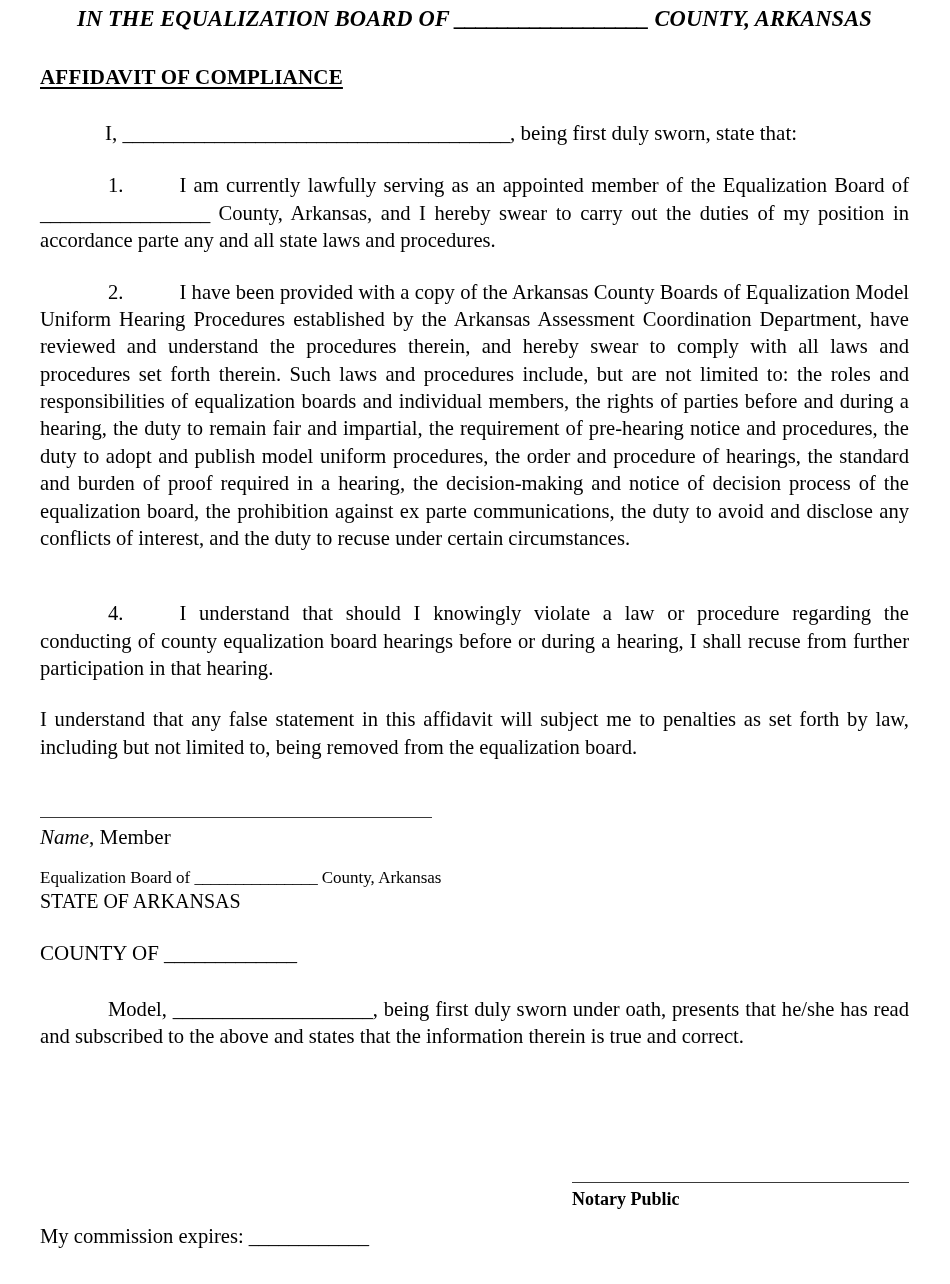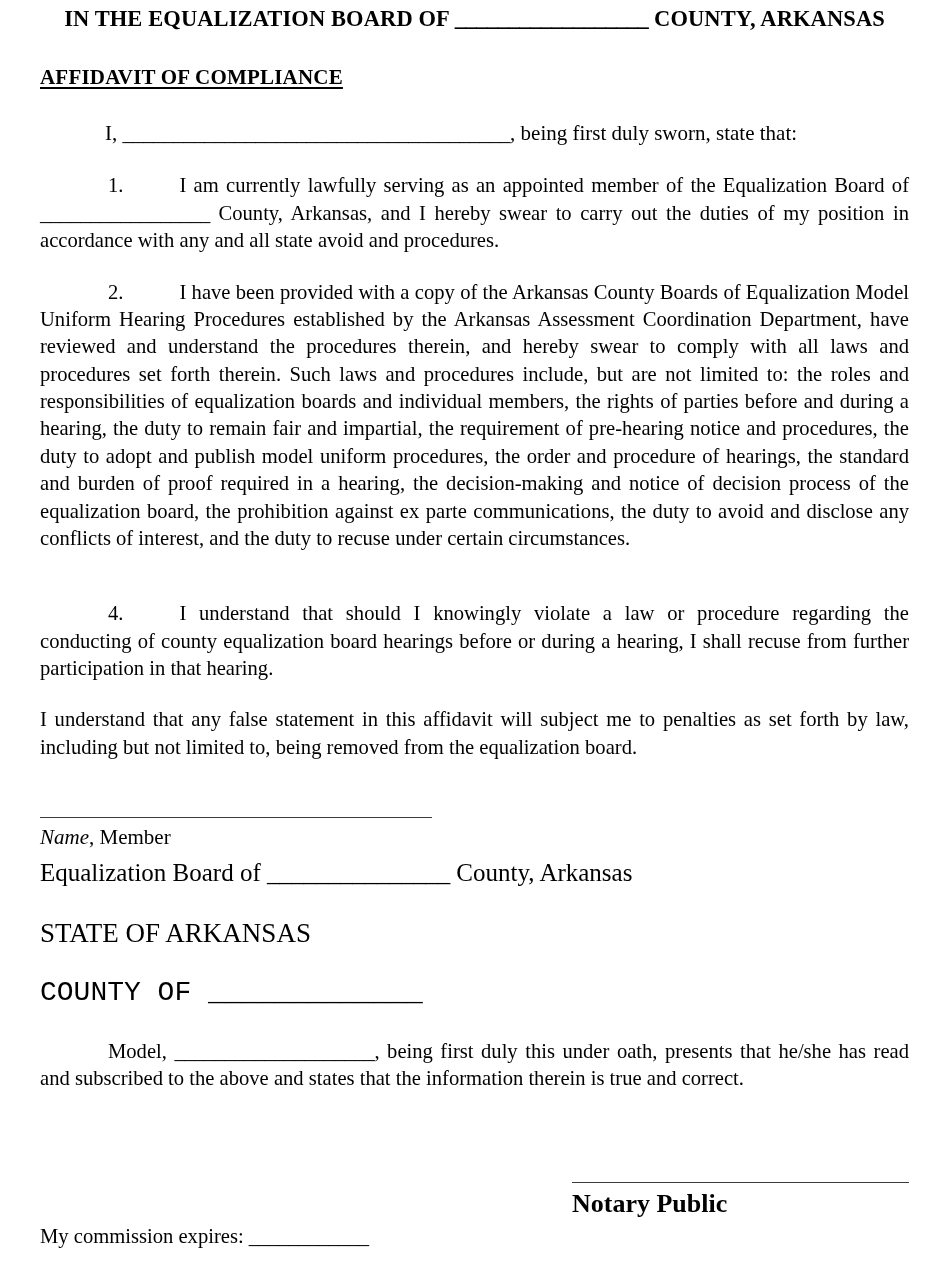--- a/index.html
+++ b/index.html
@@ -32,20 +32,21 @@
 
   
   .doc-title {
     font-size: 22.5px;
     font-weight: bold;
     text-align: center;
     letter-spacing: 0.1px;
     margin-top: 6px;
     line-height: 1.18;
     white-space: nowrap;
+    font-style: italic;
   }
   .doc-title .blank {
     font-weight: bold;
     letter-spacing: -0.5px;
   }
 
   .doc-subtitle {
     font-size: 21px;
     font-weight: bold;
     text-decoration: underline;
@@ -89,33 +90,31 @@
     border-bottom: 1.6px solid #3a3a3a;
     height: 0;
   }
   .sig-name {
     font-size: 21px;
     margin-top: 6px;
     line-height: 1.3;
   }
   .sig-name .it { font-style: italic; }
   .sig-board {
-    font-size: 25px;
+    font-size: 17px;
     line-height: 1.3;
-    margin-top: 6px;
+    margin-top: 16px;
   }
 
   .state-line {
-    font-size: 27px;
+    font-size: 20px;
+  }
+  .county-line {
+    font-size: 21px;
     margin-top: 28px;
-  }
-  .county-line {
-    font-size: 28px;
-    margin-top: 28px;
-    font-family: Liberation Mono, monospace;
   }
 
   .member-para {
     font-size: 20.6px;
     line-height: 1.33;
     text-align: justify;
     margin-top: 30px;
   }
   .sworn-line {
     font-size: 20.6px;
@@ -129,21 +128,21 @@
     left: 572px;
     top: 1182px;
     width: 337px;
   }
   .notary-line {
     width: 337px;
     border-bottom: 1.6px solid #3a3a3a;
     height: 0;
   }
   .notary-label {
-    font-size: 26px;
+    font-size: 18px;
     font-weight: bold;
     margin-top: 6px;
   }
 
   .commission {
     position: absolute;
     left: 40px;
     top: 1225px;
     font-size: 20.6px;
     text-align: right;
@@ -158,21 +157,21 @@
   <div class="content">
 
     <div class="doc-title"><span>IN THE EQUALIZATION BOARD OF </span><span class="blank u">__________________</span><span> COUNTY, ARKANSAS</span></div>
 
     <div class="doc-subtitle">AFFIDAVIT OF COMPLIANCE</div>
 
     <div class="intro"><span>I, </span><span class="u">______________________________________</span><span>, being first duly sworn, state that:</span></div>
 
     <div class="gap-lg"></div>
 
-    <p class="body"><span class="indent-sp"></span><span>1.</span><span class="num-sp"></span><span>I am currently lawfully serving as an appointed member of the Equalization Board of </span><span class="u">_________________</span><span> County, Arkansas, and I hereby swear to carry out the duties of my position in accordance with any and all state avoid and procedures.</span></p>
+    <p class="body"><span class="indent-sp"></span><span>1.</span><span class="num-sp"></span><span>I am currently lawfully serving as an appointed member of the Equalization Board of </span><span class="u">_________________</span><span> County, Arkansas, and I hereby swear to carry out the duties of my position in accordance parte any and all state laws and procedures.</span></p>
 
     <div class="gap-md"></div>
 
     <p class="body"><span class="indent-sp"></span><span>2.</span><span class="num-sp"></span><span>I have been provided with a copy of the Arkansas County Boards of Equalization Model Uniform Hearing Procedures established by the Arkansas Assessment Coordination Department, have reviewed and understand the procedures therein, and hereby swear to comply with all laws and procedures set forth therein. Such laws and procedures include, but are not limited to: the roles and responsibilities of equalization boards and individual members, the rights of parties before and during a hearing, the duty to remain fair and impartial, the requirement of pre-hearing notice and procedures, the duty to adopt and publish model uniform procedures, the order and procedure of hearings, the standard and burden of proof required in a hearing, the decision-making and notice of decision process of the equalization board, the prohibition against ex parte communications, the duty to avoid and disclose any conflicts of interest, and the duty to recuse under certain circumstances.</span></p>
 
     <div class="gap-md"></div>
 
 
     <div class="gap-md"></div>
 
@@ -185,21 +184,21 @@
     <div class="sig-wrap">
       <div class="sig-line"></div>
       <div class="sig-name"><span class="it">Name</span><span>, Member</span></div>
       <div class="sig-board"><span>Equalization Board of </span><span class="u">_______________</span><span> County, Arkansas</span></div>
     </div>
 
     <div class="state-line">STATE OF ARKANSAS</div>
 
     <div class="county-line"><span>COUNTY OF </span><span class="u">_____________</span></div>
 
-    <p class="member-para"><span class="indent-sp"></span><span>Model, </span><span class="u">____________________</span><span>, being first duly this under oath, presents that he/she has read and subscribed to the above and states that the information therein is true and correct.</span></p>
+    <p class="member-para"><span class="indent-sp"></span><span>Model, </span><span class="u">____________________</span><span>, being first duly sworn under oath, presents that he/she has read and subscribed to the above and states that the information therein is true and correct.</span></p>
 
 
   </div>
 
   <div class="notary-block">
     <div class="notary-line"></div>
     <div class="notary-label">Notary Public</div>
   </div>
 
   <div class="commission"><span>My commission expires: </span><span class="u">____________</span></div>

